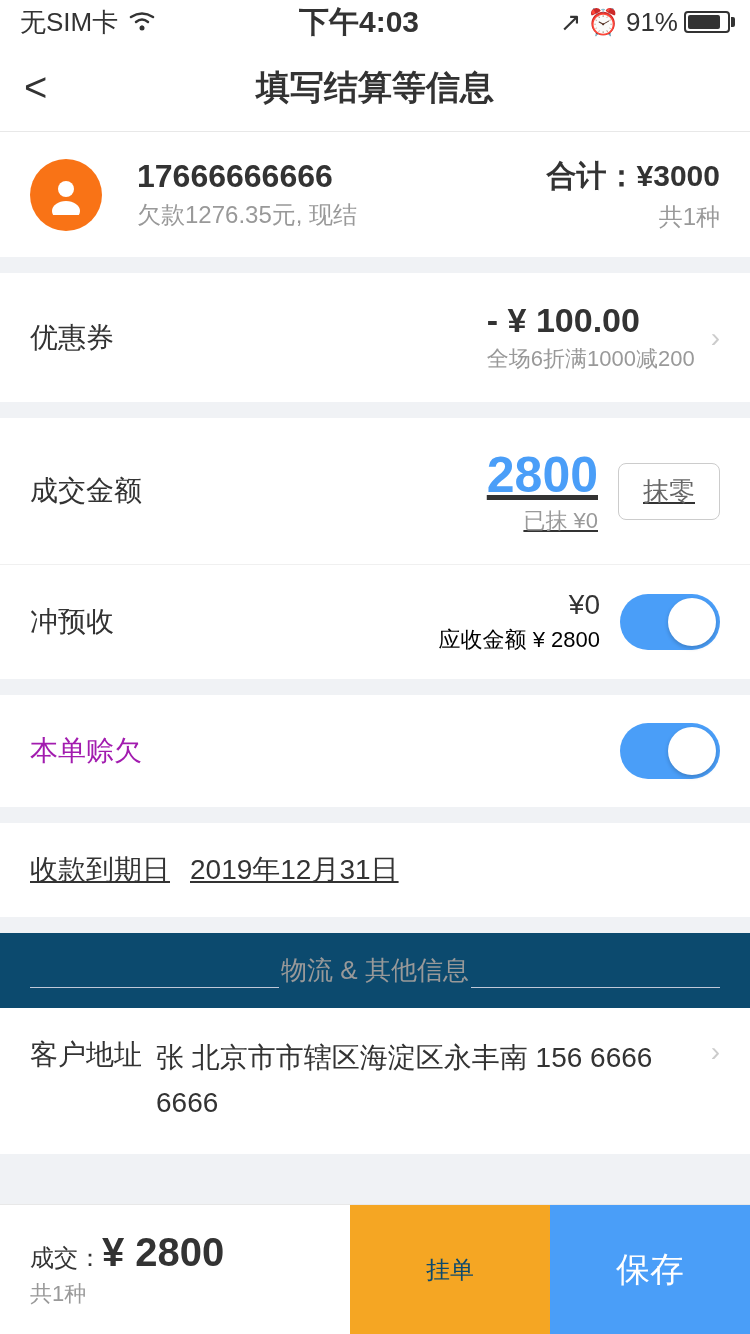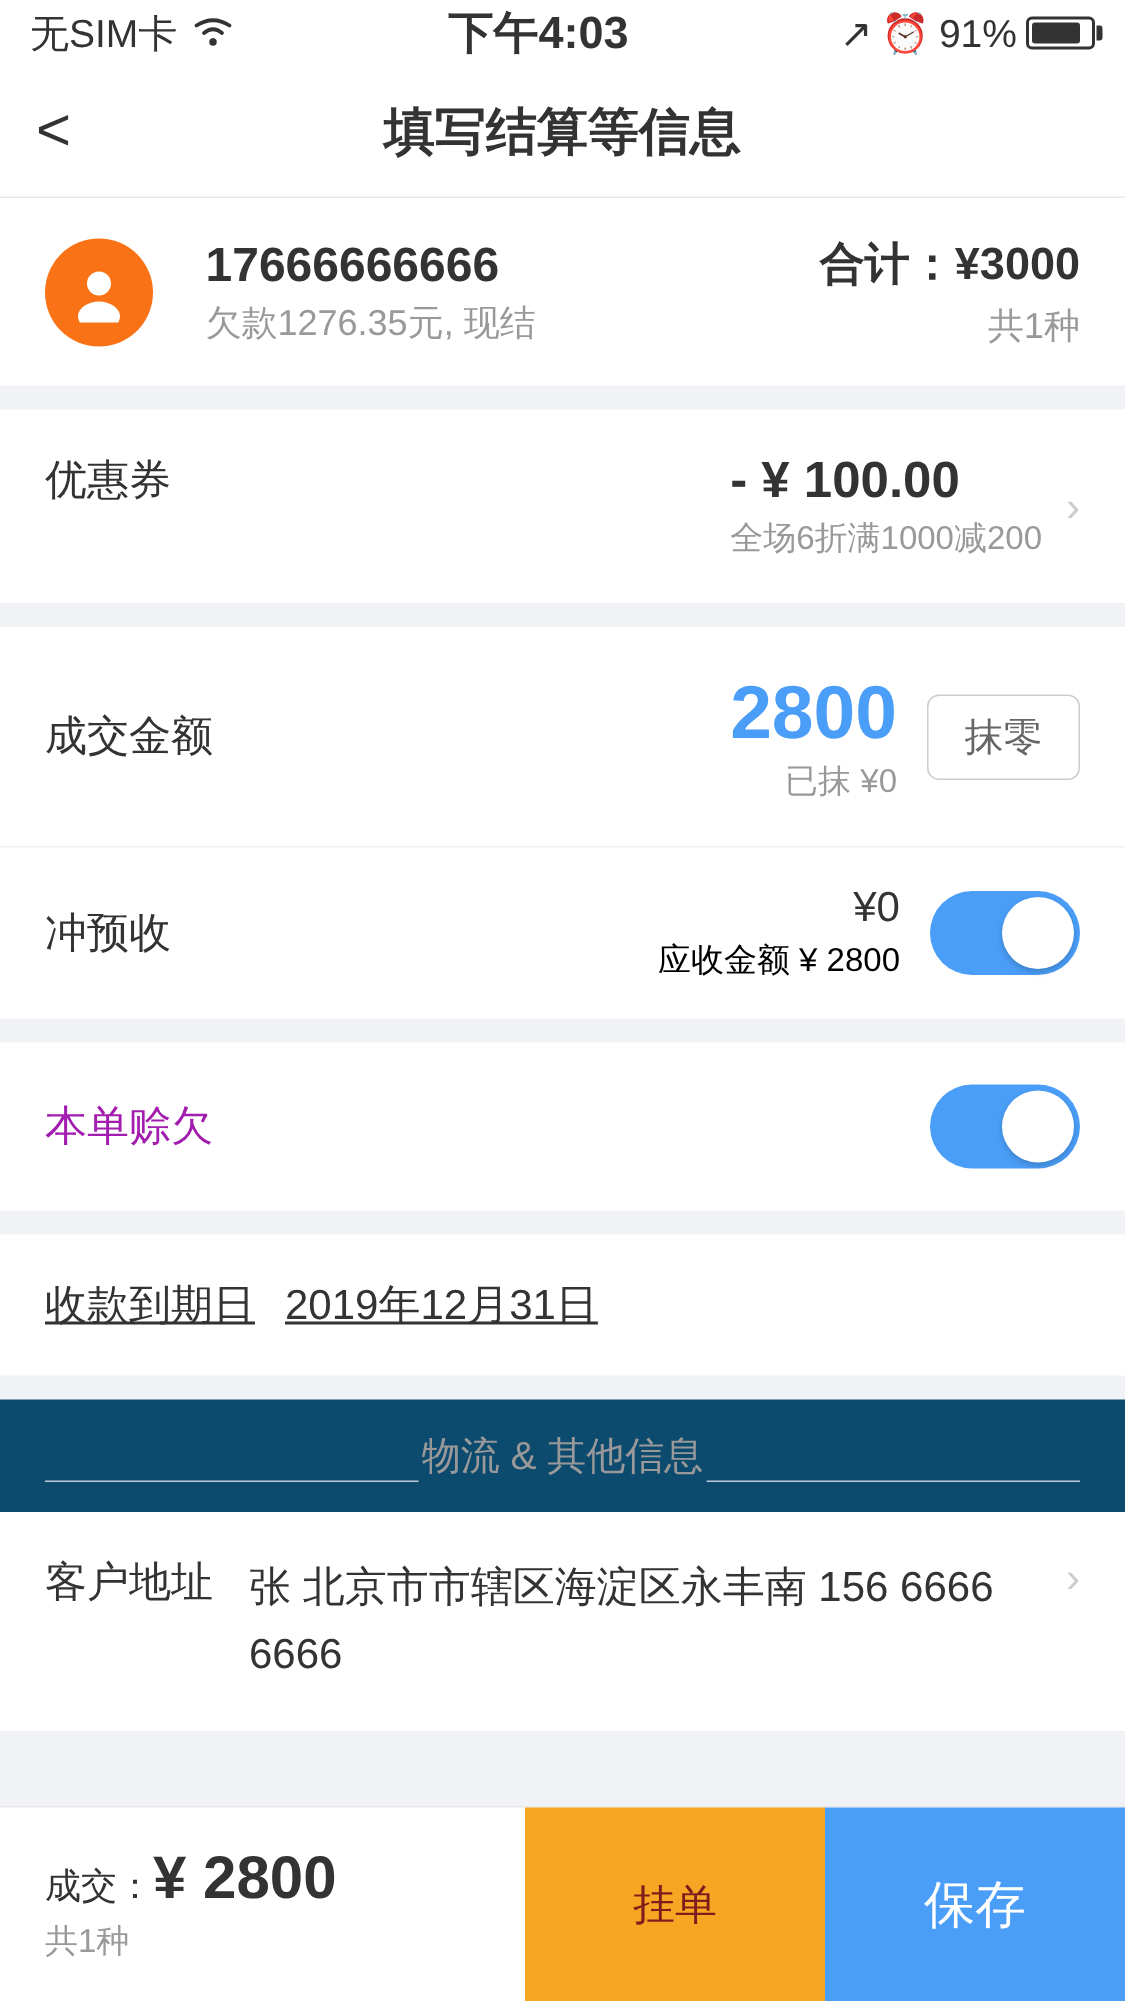--- a/index.html
+++ b/index.html
@@ -116,21 +116,21 @@
     .customer-sub { font-size: 24px; color: #999; margin-top: 4px; }
     .customer-right { text-align: right; }
     .total-amount { font-size: 30px; font-weight: 600; color: #333; }
     .total-count { font-size: 24px; color: #999; margin-top: 4px; }
 
     
     .row-item {
       background: #fff;
       padding: 28px 30px;
       display: flex;
-      align-items: flex-start;
+      align-items: center;
       justify-content: space-between;
       border-bottom: 1px solid #f0f0f0;
     }
     .row-item:last-child { border-bottom: none; }
     .row-label { font-size: 28px; color: #333; }
     .row-right { display: flex; align-items: center; gap: 16px; }
     .row-value-negative { font-size: 34px; font-weight: 600; color: #333; }
     .row-sub { font-size: 22px; color: #999; margin-top: 4px; text-align: right; }
     .chevron-icon { font-size: 28px; color: #ccc; }
 
@@ -139,21 +139,21 @@
       background: #fff;
       margin-bottom: 16px;
     }
     .deal-row {
       padding: 28px 30px;
       display: flex;
       align-items: center;
       justify-content: space-between;
     }
     .deal-label { font-size: 28px; color: #333; }
-    .deal-right { display: flex; align-items: center; gap: 20px; }
+    .deal-right { display: flex; align-items: center; gap: 20px; text-decoration: underline; }
     .deal-amount { font-size: 50px; font-weight: 600; color: #4a9ef8; }
     .round-btn {
       border: 1px solid #ccc;
       border-radius: 8px;
       padding: 10px 24px;
       font-size: 26px;
       color: #666;
       background: #fff;
       cursor: pointer;
     }
@@ -234,21 +234,21 @@
 
     
     .address-section {
       background: #fff;
       padding: 28px 30px;
       display: flex;
       align-items: flex-start;
       justify-content: space-between;
       margin-top: 0;
     }
-    .address-left { display: flex; gap: 24px; align-items: flex-start; }
+    .address-left { display: flex; gap: 14px; align-items: flex-start; }
     .address-label { font-size: 28px; color: #333; flex-shrink: 0; }
     .address-value { font-size: 28px; color: #333; line-height: 1.6; }
 
     
     .spacer { background: #f0f2f5; height: 200px; }
 
     
     .bottom-bar {
       position: fixed;
       bottom: 0;
@@ -267,22 +267,22 @@
     .bottom-deal { font-size: 24px; color: #333; }
     .bottom-deal-amount { font-size: 40px; font-weight: 600; color: #333; }
     .bottom-count { font-size: 22px; color: #999; margin-top: 4px; }
     .bottom-btn-hang {
       width: 200px;
       height: 130px;
       background: #f5a623;
       display: flex;
       align-items: center;
       justify-content: center;
-      font-size: 28px;
-      color: #7f1d1d;
+      font-size: 24px;
+      color: #0c4a6e;
       font-weight: 500;
       cursor: pointer;
     }
     .bottom-btn-save {
       width: 200px;
       height: 130px;
       background: #4a9ef8;
       display: flex;
       align-items: center;
       justify-content: center;

